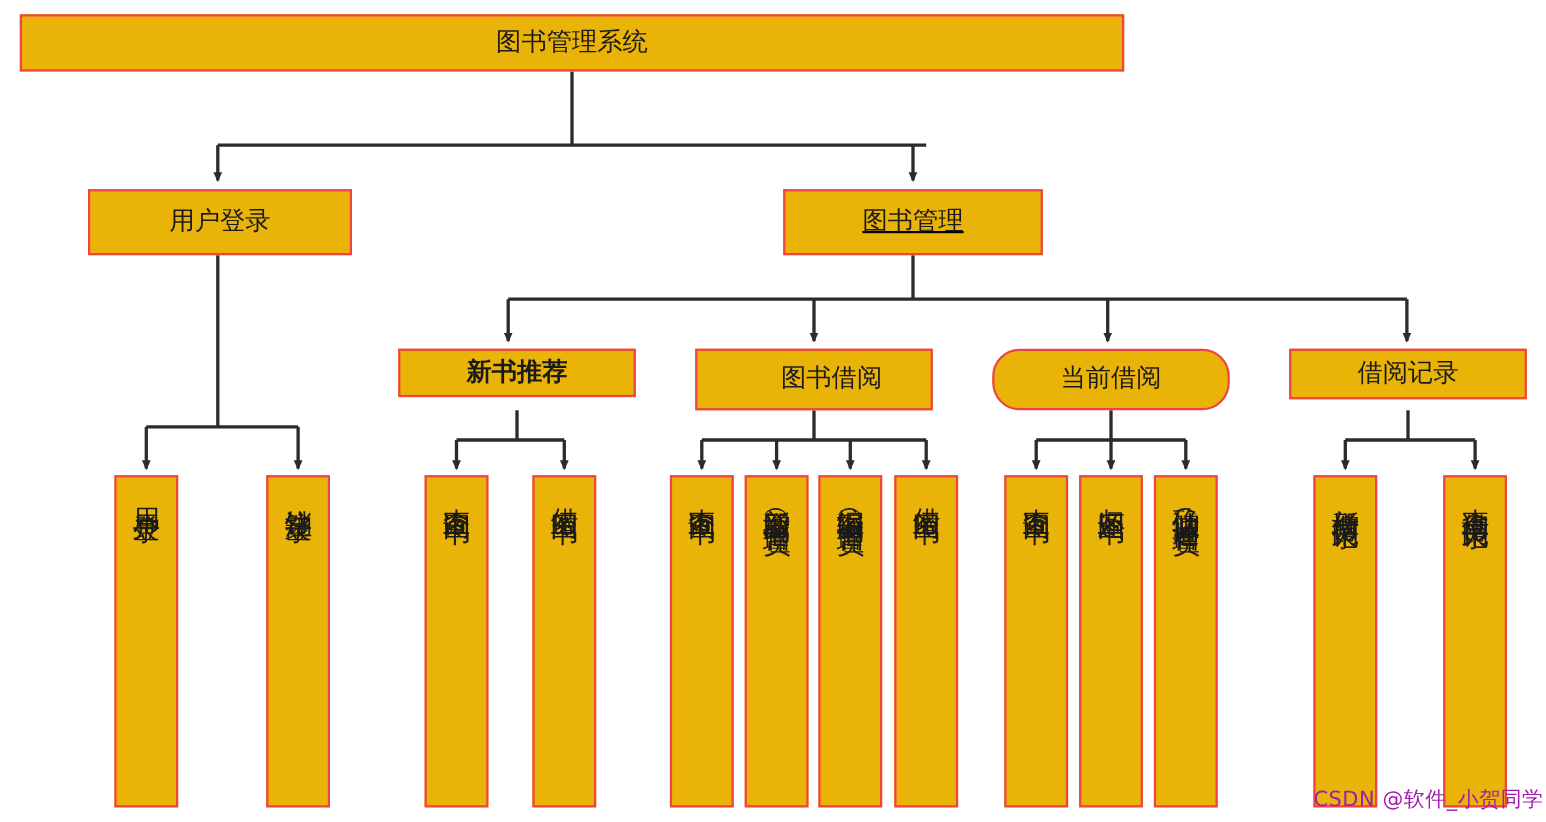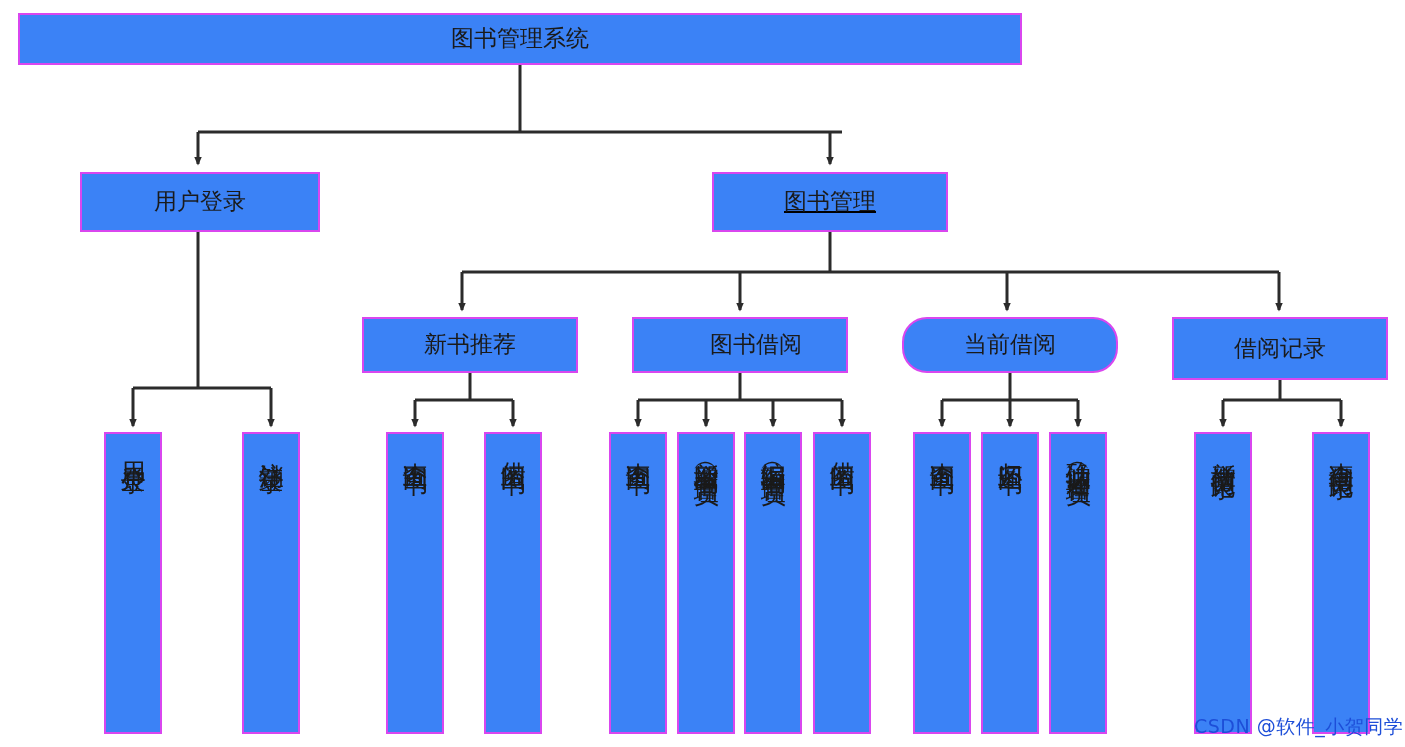--- a/index.html
+++ b/index.html
@@ -20,22 +20,22 @@
   svg.connectors {
     position: absolute;
     left: 0;
     top: 0;
     width: 1405px;
     height: 747px;
   }
   .node {
     position: absolute;
     box-sizing: border-box;
-    background: #3b82f6;
-    border: 2px solid #d946ef;
+    background: #eab308;
+    border: 2px solid #ef4444;
     display: flex;
     align-items: center;
     justify-content: center;
     z-index: 2;
   }
   .node-label {
     color: #1a1a1a;
     line-height: 1.18;
     text-align: center;
     white-space: nowrap;
@@ -49,21 +49,21 @@
   }
   .node.vertical .node-label {
     writing-mode: vertical-rl;
     text-orientation: upright;
     font-size: 25px;
     letter-spacing: 3px;
     white-space: nowrap;
   }
   .watermark {
     position: absolute;
-    color: #1d4ed8;
+    color: #a21caf;
     font-size: 19px;
     z-index: 5;
     white-space: nowrap;
     letter-spacing: 0.5px;
     text-align: right;
   }
 </style>
 </head>
 <body>
 
@@ -123,30 +123,30 @@
     <span class="node-label">图书管理系统</span>
   </div>
 
   <div class="node horizontal" style="left:80px; top:172px; width:240px; height:60px;">
     <span class="node-label">用户登录</span>
   </div>
   <div class="node horizontal" style="left:712px; top:172px; width:236px; height:60px;text-decoration:underline;">
     <span class="node-label">图书管理</span>
   </div>
 
-  <div class="node horizontal" style="left:362px; top:317px; width:216px; height:56px;">
+  <div class="node horizontal" style="left:362px; top:317px; width:216px; height:44px;font-weight:bold;">
     <span class="node-label">新书推荐</span>
   </div>
   <div class="node horizontal" style="left:632px; top:317px; width:216px; height:56px;padding-left:32px;">
     <span class="node-label">图书借阅</span>
   </div>
   <div class="node horizontal" style="left:902px; top:317px; width:216px; height:56px;border-radius:25px;">
     <span class="node-label">当前借阅</span>
   </div>
-  <div class="node horizontal" style="left:1172px; top:317px; width:216px; height:63px;">
+  <div class="node horizontal" style="left:1172px; top:317px; width:216px; height:46px;">
     <span class="node-label">借阅记录</span>
   </div>
 
   <div class="node vertical" style="left:104px; top:432px; width:58px; height:302px;">
     <span class="node-label">用户登录</span>
   </div>
   <div class="node vertical" style="left:242px; top:432px; width:58px; height:302px;">
     <span class="node-label">注销登录</span>
   </div>
 

